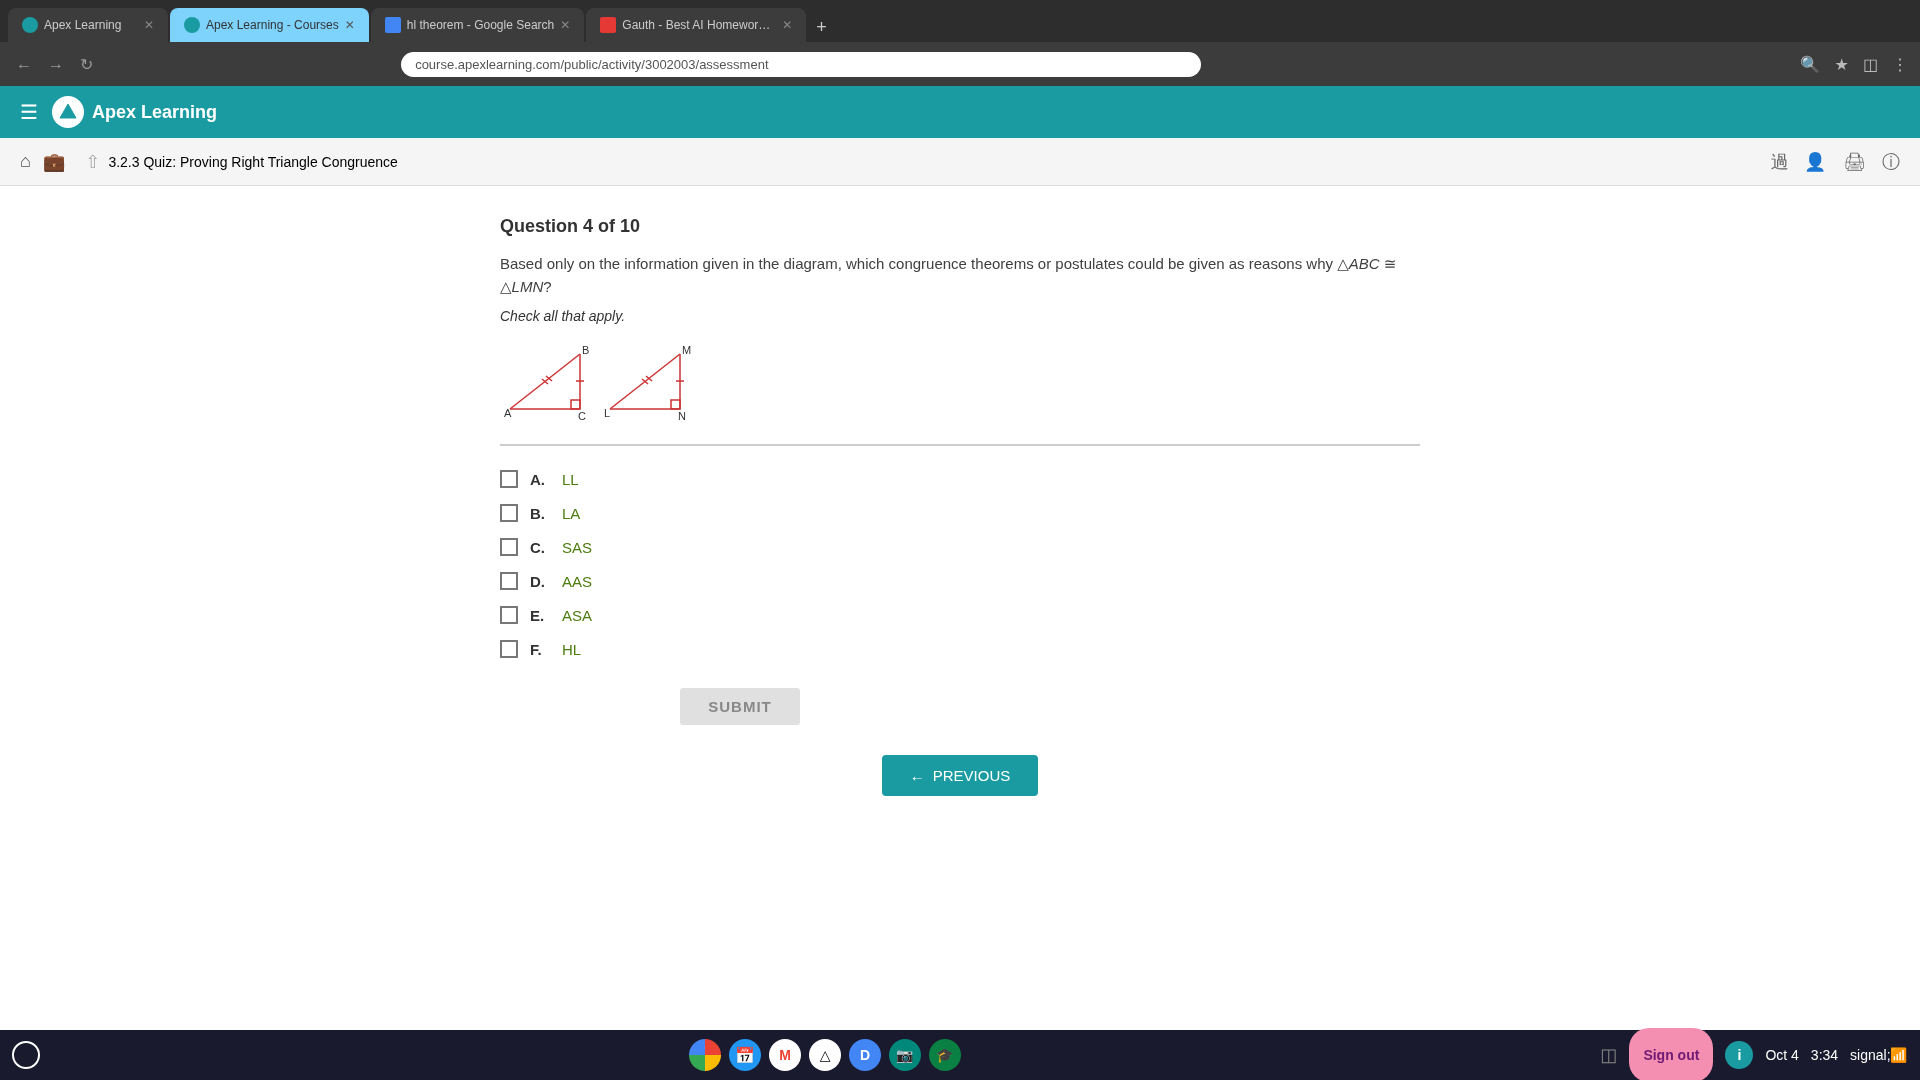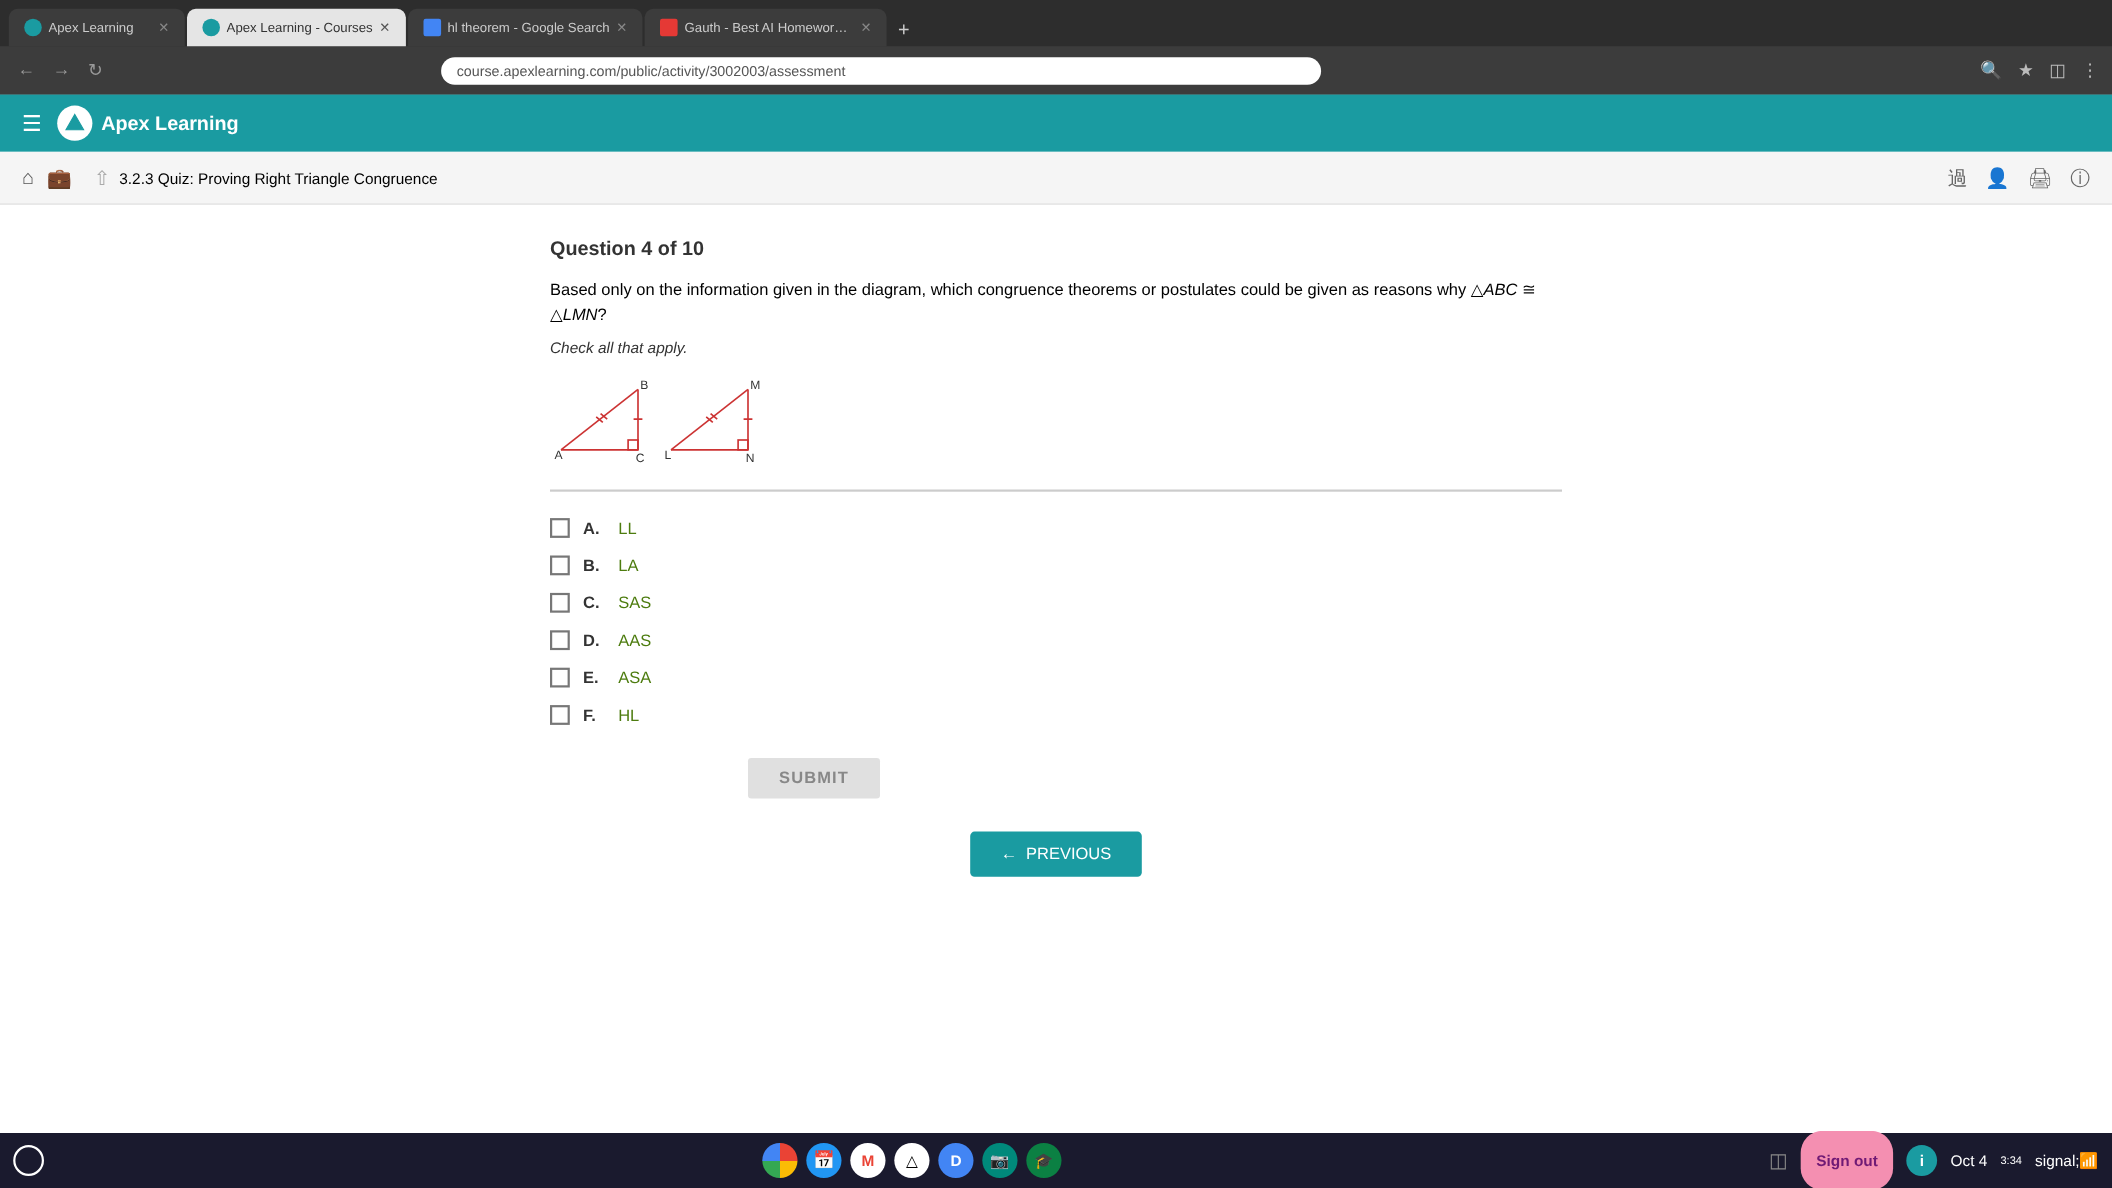--- a/index.html
+++ b/index.html
@@ -2,21 +2,21 @@
 <html><head>
   <meta charset="utf-8">
   <style>
     * { margin: 0; padding: 0; box-sizing: border-box; }
     body { font-family: 'Arial', sans-serif; background: #fff; width: 1920px; height: 1080px; overflow: hidden; }
 
     
     .browser-chrome { background: #2d2d2d; width: 100%; }
     .tab-bar { display: flex; align-items: flex-end; padding: 6px 0 0 8px; background: #2d2d2d; height: 42px; }
     .tab { display: flex; align-items: center; padding: 6px 14px; border-radius: 8px 8px 0 0; font-size: 13px; color: #ccc; background: #3c3c3c; max-width: 220px; min-width: 160px; height: 34px; margin-right: 2px; cursor: pointer; position: relative; }
-    .tab.active { background: #e5e5e5; color: #333; }
+    .tab.active { background: #7dd3fc; color: #333; }
     .tab-favicon { width: 16px; height: 16px; border-radius: 50%; margin-right: 6px; flex-shrink: 0; }
     .tab-label { font-size: 12px; overflow: hidden; text-overflow: ellipsis; white-space: nowrap; flex: 1; }
     .tab-close { font-size: 12px; color: #888; margin-left: 6px; flex-shrink: 0; }
     .tab-add { color: #ccc; font-size: 18px; padding: 4px 8px; cursor: pointer; }
 
     .address-bar-row { display: flex; align-items: center; padding: 6px 12px; background: #3c3c3c; height: 44px; gap: 8px; }
     .nav-btn { color: #999; font-size: 16px; cursor: pointer; padding: 4px; }
     .address-bar { flex: 1; background: #fff; border-radius: 20px; padding: 5px 14px; font-size: 14px; color: #333; display: flex; align-items: center; max-width: 800px; margin: 0 auto; }
     .address-bar span { font-size: 13px; color: #555; }
     .toolbar-icons { display: flex; align-items: center; gap: 14px; margin-left: auto; }
@@ -33,42 +33,42 @@
 
     
     .sub-header { background: #f5f5f5; border-bottom: 1px solid #ddd; height: 48px; display: flex; align-items: center; padding: 0 20px; }
     .home-icon, .briefcase-icon { font-size: 18px; color: #555; cursor: pointer; margin-right: 12px; }
     .breadcrumb-text { font-size: 14px; color: #000000; }
     .sub-header-right { margin-left: auto; display: flex; align-items: center; gap: 16px; color: #666; font-size: 18px; cursor: pointer; }
 
     
     .main-content { padding: 30px 20px; max-width: 960px; margin: 0 auto; }
     .question-title { font-size: 18px; font-weight: bold; color: #333; margin-bottom: 16px; }
-    .question-text { font-size: 15px; color: #000000; line-height: 1.5; margin-bottom: 10px; }
+    .question-text { font-size: 15px; color: #404040; line-height: 1.5; margin-bottom: 10px; }
     .check-all { font-size: 14px; font-style: italic; color: #333; margin-bottom: 20px; }
     .diagram-container { margin-bottom: 24px; border-bottom: 2px solid #ccc; padding-bottom: 16px; }
     .options-container { display: flex; flex-direction: column; gap: 16px; margin-bottom: 30px; }
     .option-row { display: flex; align-items: center; gap: 12px; }
     .option-checkbox { width: 18px; height: 18px; border: 2px solid #777; background: #fff; cursor: pointer; flex-shrink: 0; appearance: none; -webkit-appearance: none; }
     .option-letter { font-weight: bold; font-size: 15px; color: #333; width: 20px; }
     .option-value { font-size: 15px; color: #4d7c0f; text-align: center; }
     .submit-btn { background: #e0e0e0; color: #888; border: none; padding: 10px 28px; font-size: 15px; cursor: pointer; border-radius: 3px; letter-spacing: 1px; font-weight: bold; }
 
     
     .bottom-nav { display: flex; justify-content: center; padding: 20px; margin-top: 10px; }
     .prev-btn { background: #1a9ba1; color: #fff; border: none; padding: 12px 28px; font-size: 15px; cursor: pointer; border-radius: 4px; display: flex; align-items: center; gap: 8px; }
 
     
     .taskbar { position: fixed; bottom: 0; left: 0; right: 0; height: 50px; background: #1a1a2e; display: flex; align-items: center; padding: 0 12px; }
     .taskbar-circle { width: 28px; height: 28px; border-radius: 50%; border: 2px solid #fff; display: flex; align-items: center; justify-content: center; color: #fff; font-size: 10px; margin-right: 10px; }
     .taskbar-spacer { flex: 1; display: flex; justify-content: center; gap: 8px; }
     .taskbar-app { width: 32px; height: 32px; border-radius: 50%; overflow: hidden; cursor: pointer; }
     .taskbar-right { display: flex; align-items: center; gap: 12px; }
     .sign-out-btn { background: #f48fb1; color: #701a75; padding: 19px 14px; border-radius: 20px; font-size: 14px; font-weight: bold; cursor: pointer; }
-    .taskbar-time { color: #fff; font-size: 10px; }
+    .taskbar-time { color: #fff; font-size: 14px; }
     .taskbar-date { color: #fff; font-size: 14px; }
   </style>
 </head>
 <body>
 
 <div class="browser-chrome">
   <div class="tab-bar">
 
     <div class="tab">
       <div class="tab-favicon" style="background:#1a9ba1;"></div>

